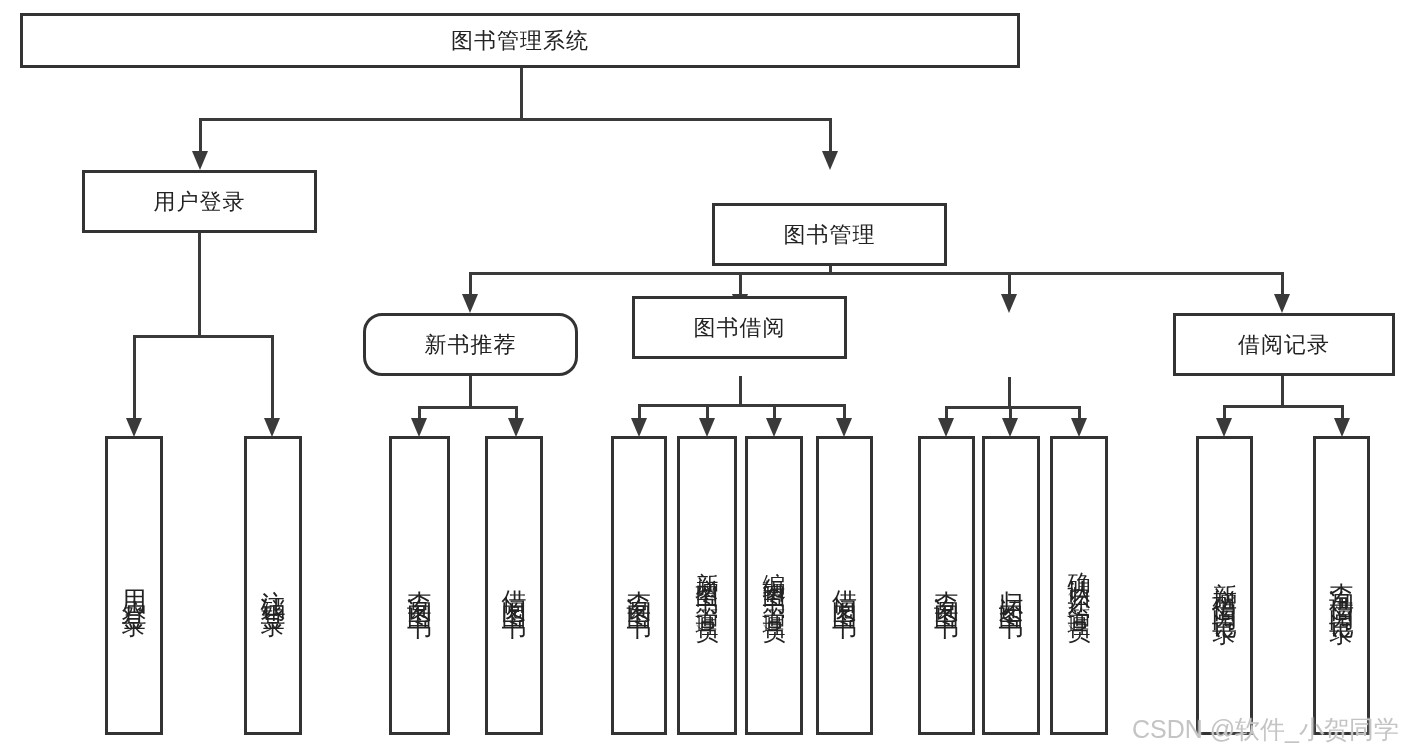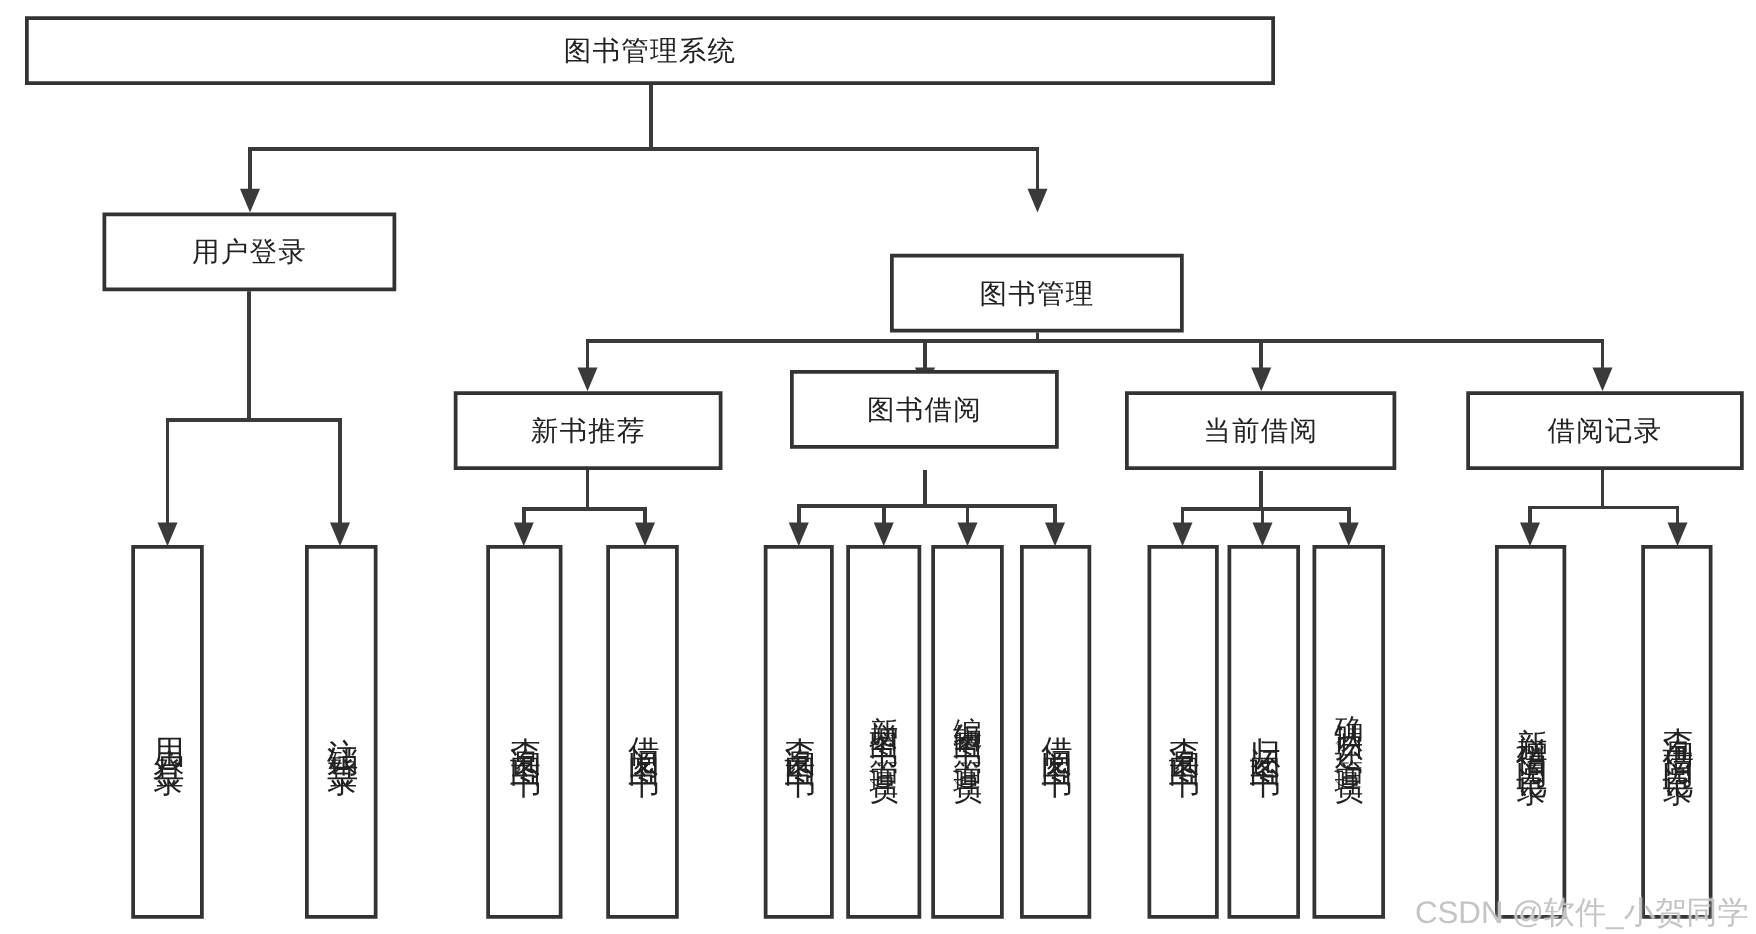--- a/index.html
+++ b/index.html
@@ -139,29 +139,26 @@
     <span class="node-label">图书管理系统</span>
   </div>
 
   <div class="node hbox" style="left:82px; top:170px; width:235px; height:63px;">
     <span class="node-label">用户登录</span>
   </div>
   <div class="node hbox" style="left:712px; top:170px; width:235px; height:63px;margin-top:33px;">
     <span class="node-label">图书管理</span>
   </div>
 
-  <div class="node hbox" style="left:363px; top:313px; width:215px; height:63px;">
+  <div class="node hbox" style="left:363px; top:313px; width:215px; height:63px;border-radius:19px;">
     <span class="node-label">新书推荐</span>
   </div>
   <div class="node hbox" style="left:632px; top:296px; width:215px; height:63px;">
     <span class="node-label">图书借阅</span>
   </div>
-  <div class="node hbox" style="left:900px; top:313px; width:217px; height:63px;">
-    <span class="node-label">当前借阅</span>
-  </div>
   <div class="node hbox" style="left:1173px; top:313px; width:222px; height:63px;">
     <span class="node-label">借阅记录</span>
   </div>
 
   <div class="node vbox" style="left:105px; top:436px; width:58px; height:299px;">
     <span class="node-label">用户登录</span>
   </div>
   <div class="node vbox" style="left:244px; top:436px; width:58px; height:299px;">
     <span class="node-label">注销登录</span>
   </div>

